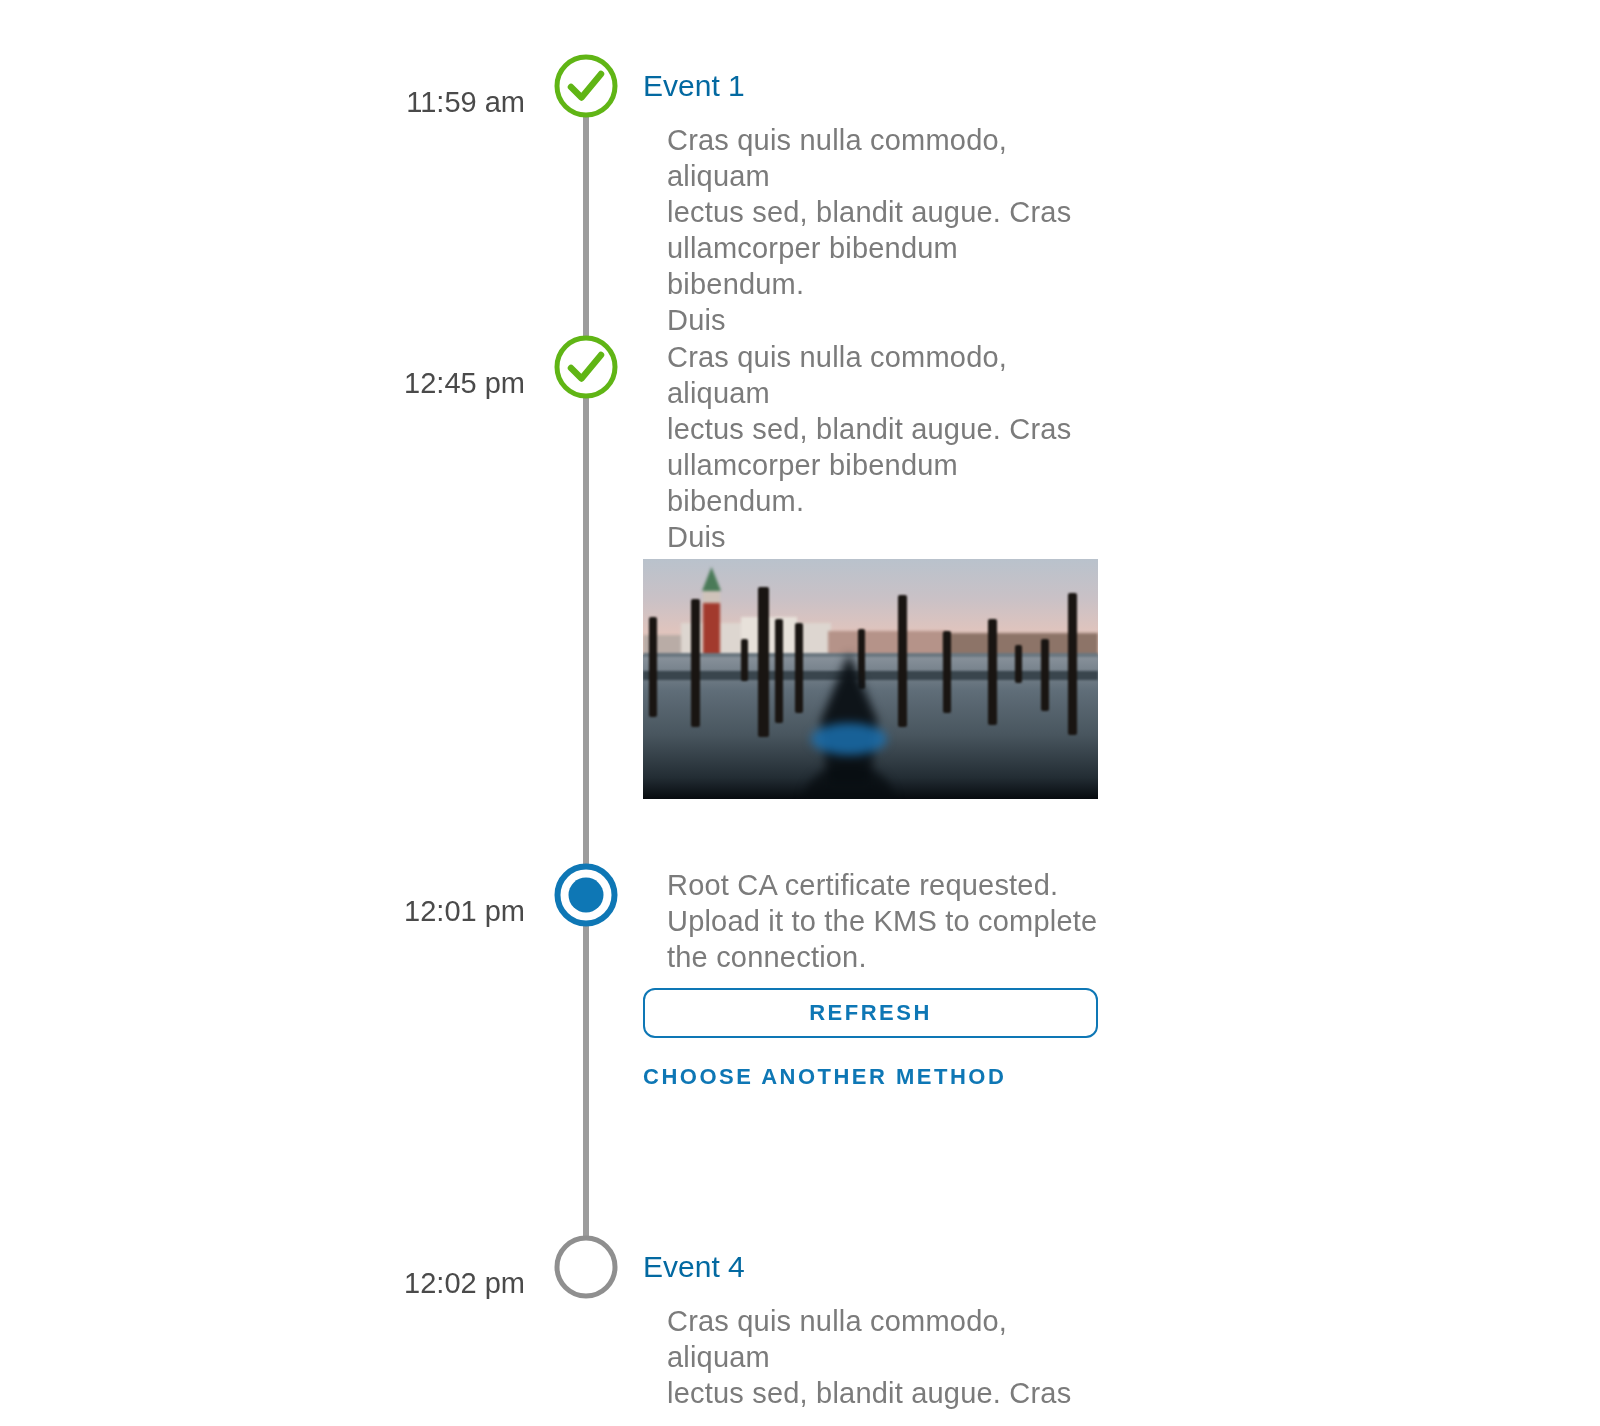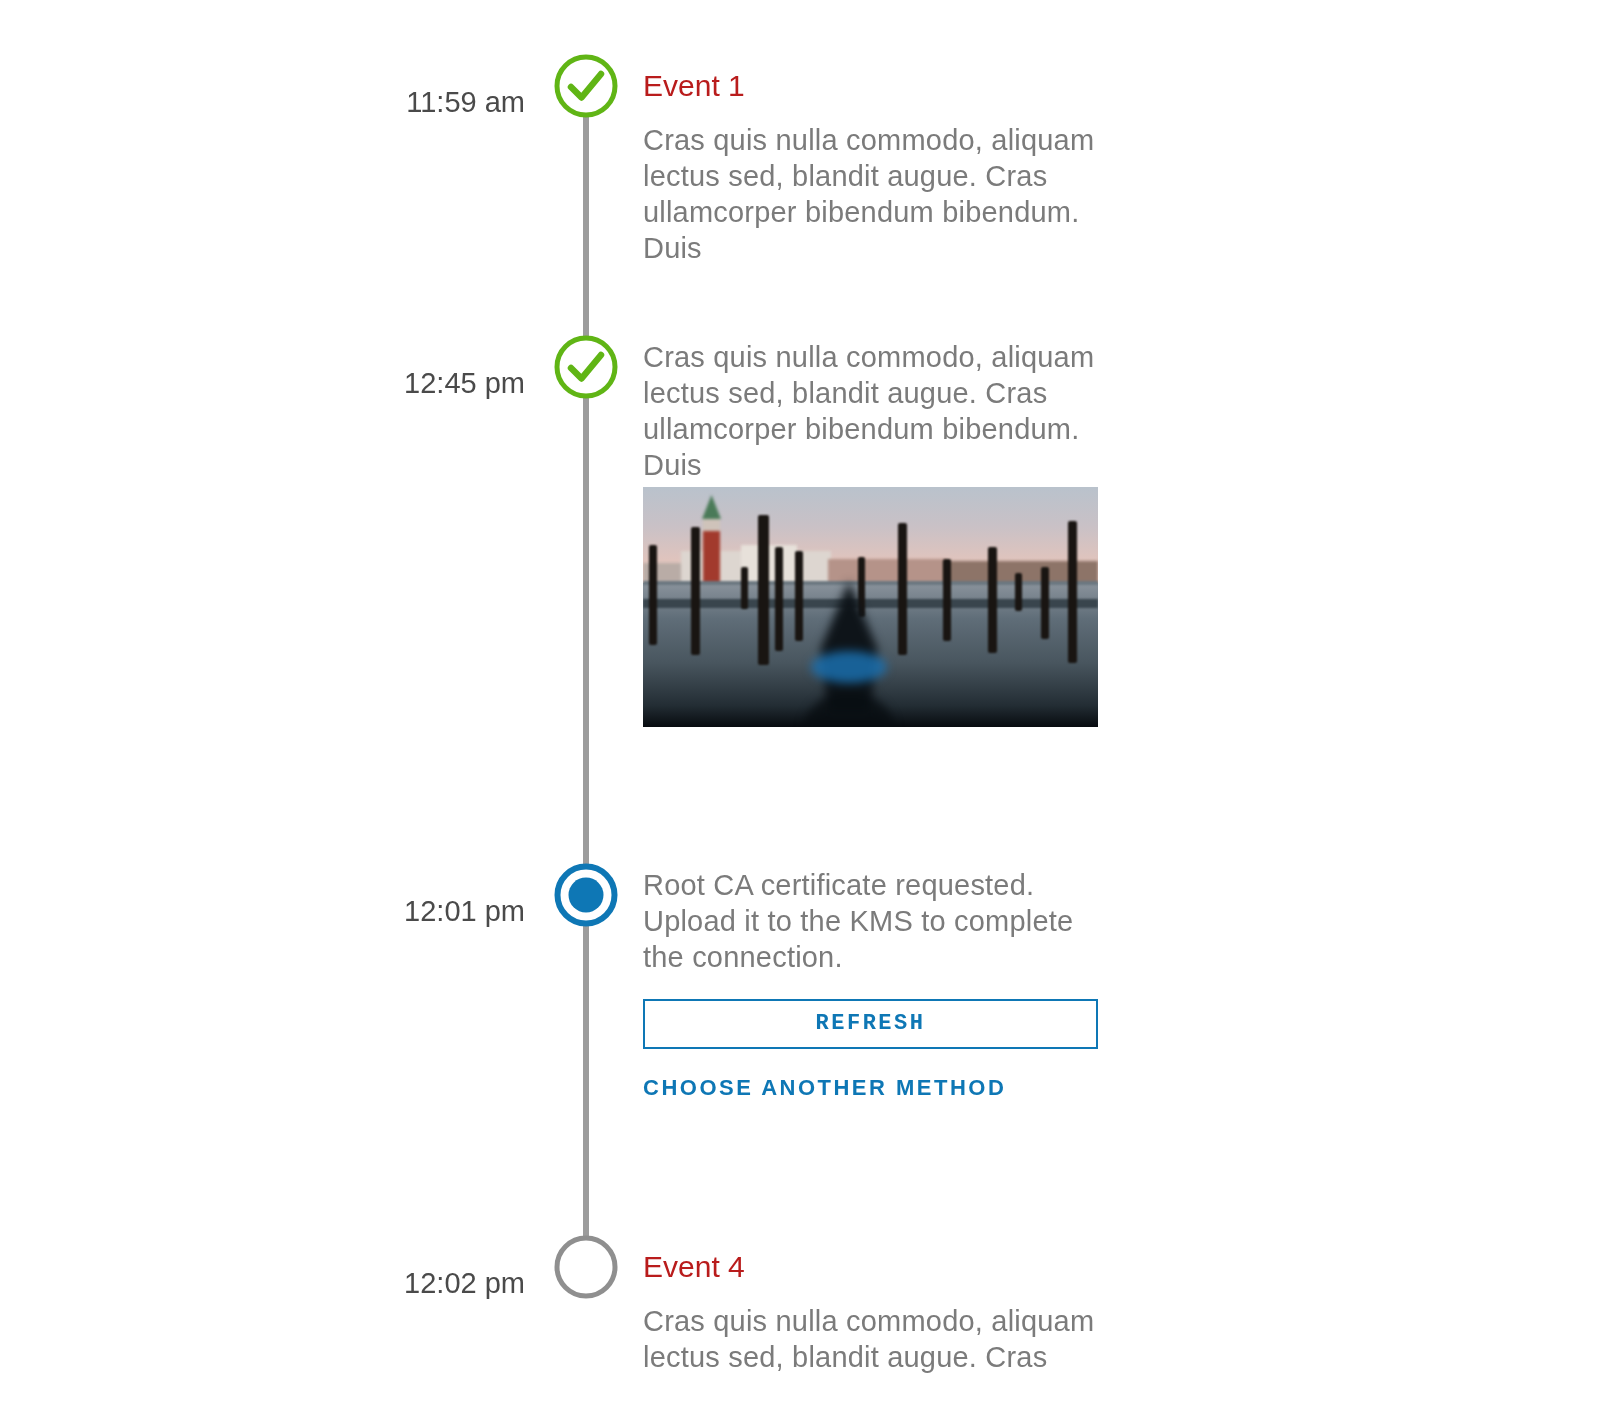--- a/index.html
+++ b/index.html
@@ -21,31 +21,31 @@
 
   .ts {
     position:absolute; left:0; top:16px; width:130px; height:64px;
     line-height:64px; text-align:right;
     font-size:29px; color:#4a4a4a; white-space:nowrap;
   }
   .icon { position:absolute; left:159px; top:0; width:64px; height:64px; }
   .icon svg { display:block; }
 
   .content { position:absolute; left:248px; top:0; width:455px; }
-  .title { line-height:64px; font-size:30px; color:#b91c1c; }
+  .title { line-height:64px; font-size:30px; color:#0369a1; }
   .body {
     margin-top:4px; font-size:29px; line-height:36px; color:#7b7b7b;
-    white-space:pre-line; letter-spacing:0.2px;
+    white-space:pre-line; letter-spacing:0.2px;margin-left:24px;
   }
 
   
   .btn {
-    display:block; width:455px; height:50px; margin-top:24px;
-    background:#ffffff; border:2px solid #0e77b5; border-radius:0;
-    color:#0e77b5; font-family:Liberation Mono, monospace;
+    display:block; width:455px; height:50px; margin-top:13px;
+    background:#ffffff; border:2px solid #0e77b5; border-radius:12px;
+    color:#0e77b5; font-family:Liberation Sans, sans-serif;
     font-size:22px; font-weight:700; letter-spacing:2.5px;
     line-height:46px; text-align:center; box-sizing:border-box; cursor:pointer;
     padding:0;
   }
   .link {
     display:block; margin-top:24px; text-align:left;
     color:#0e77b5; font-size:22px; font-weight:700; letter-spacing:2.5px;
     line-height:30px; cursor:pointer; text-decoration:none;
   }
 

